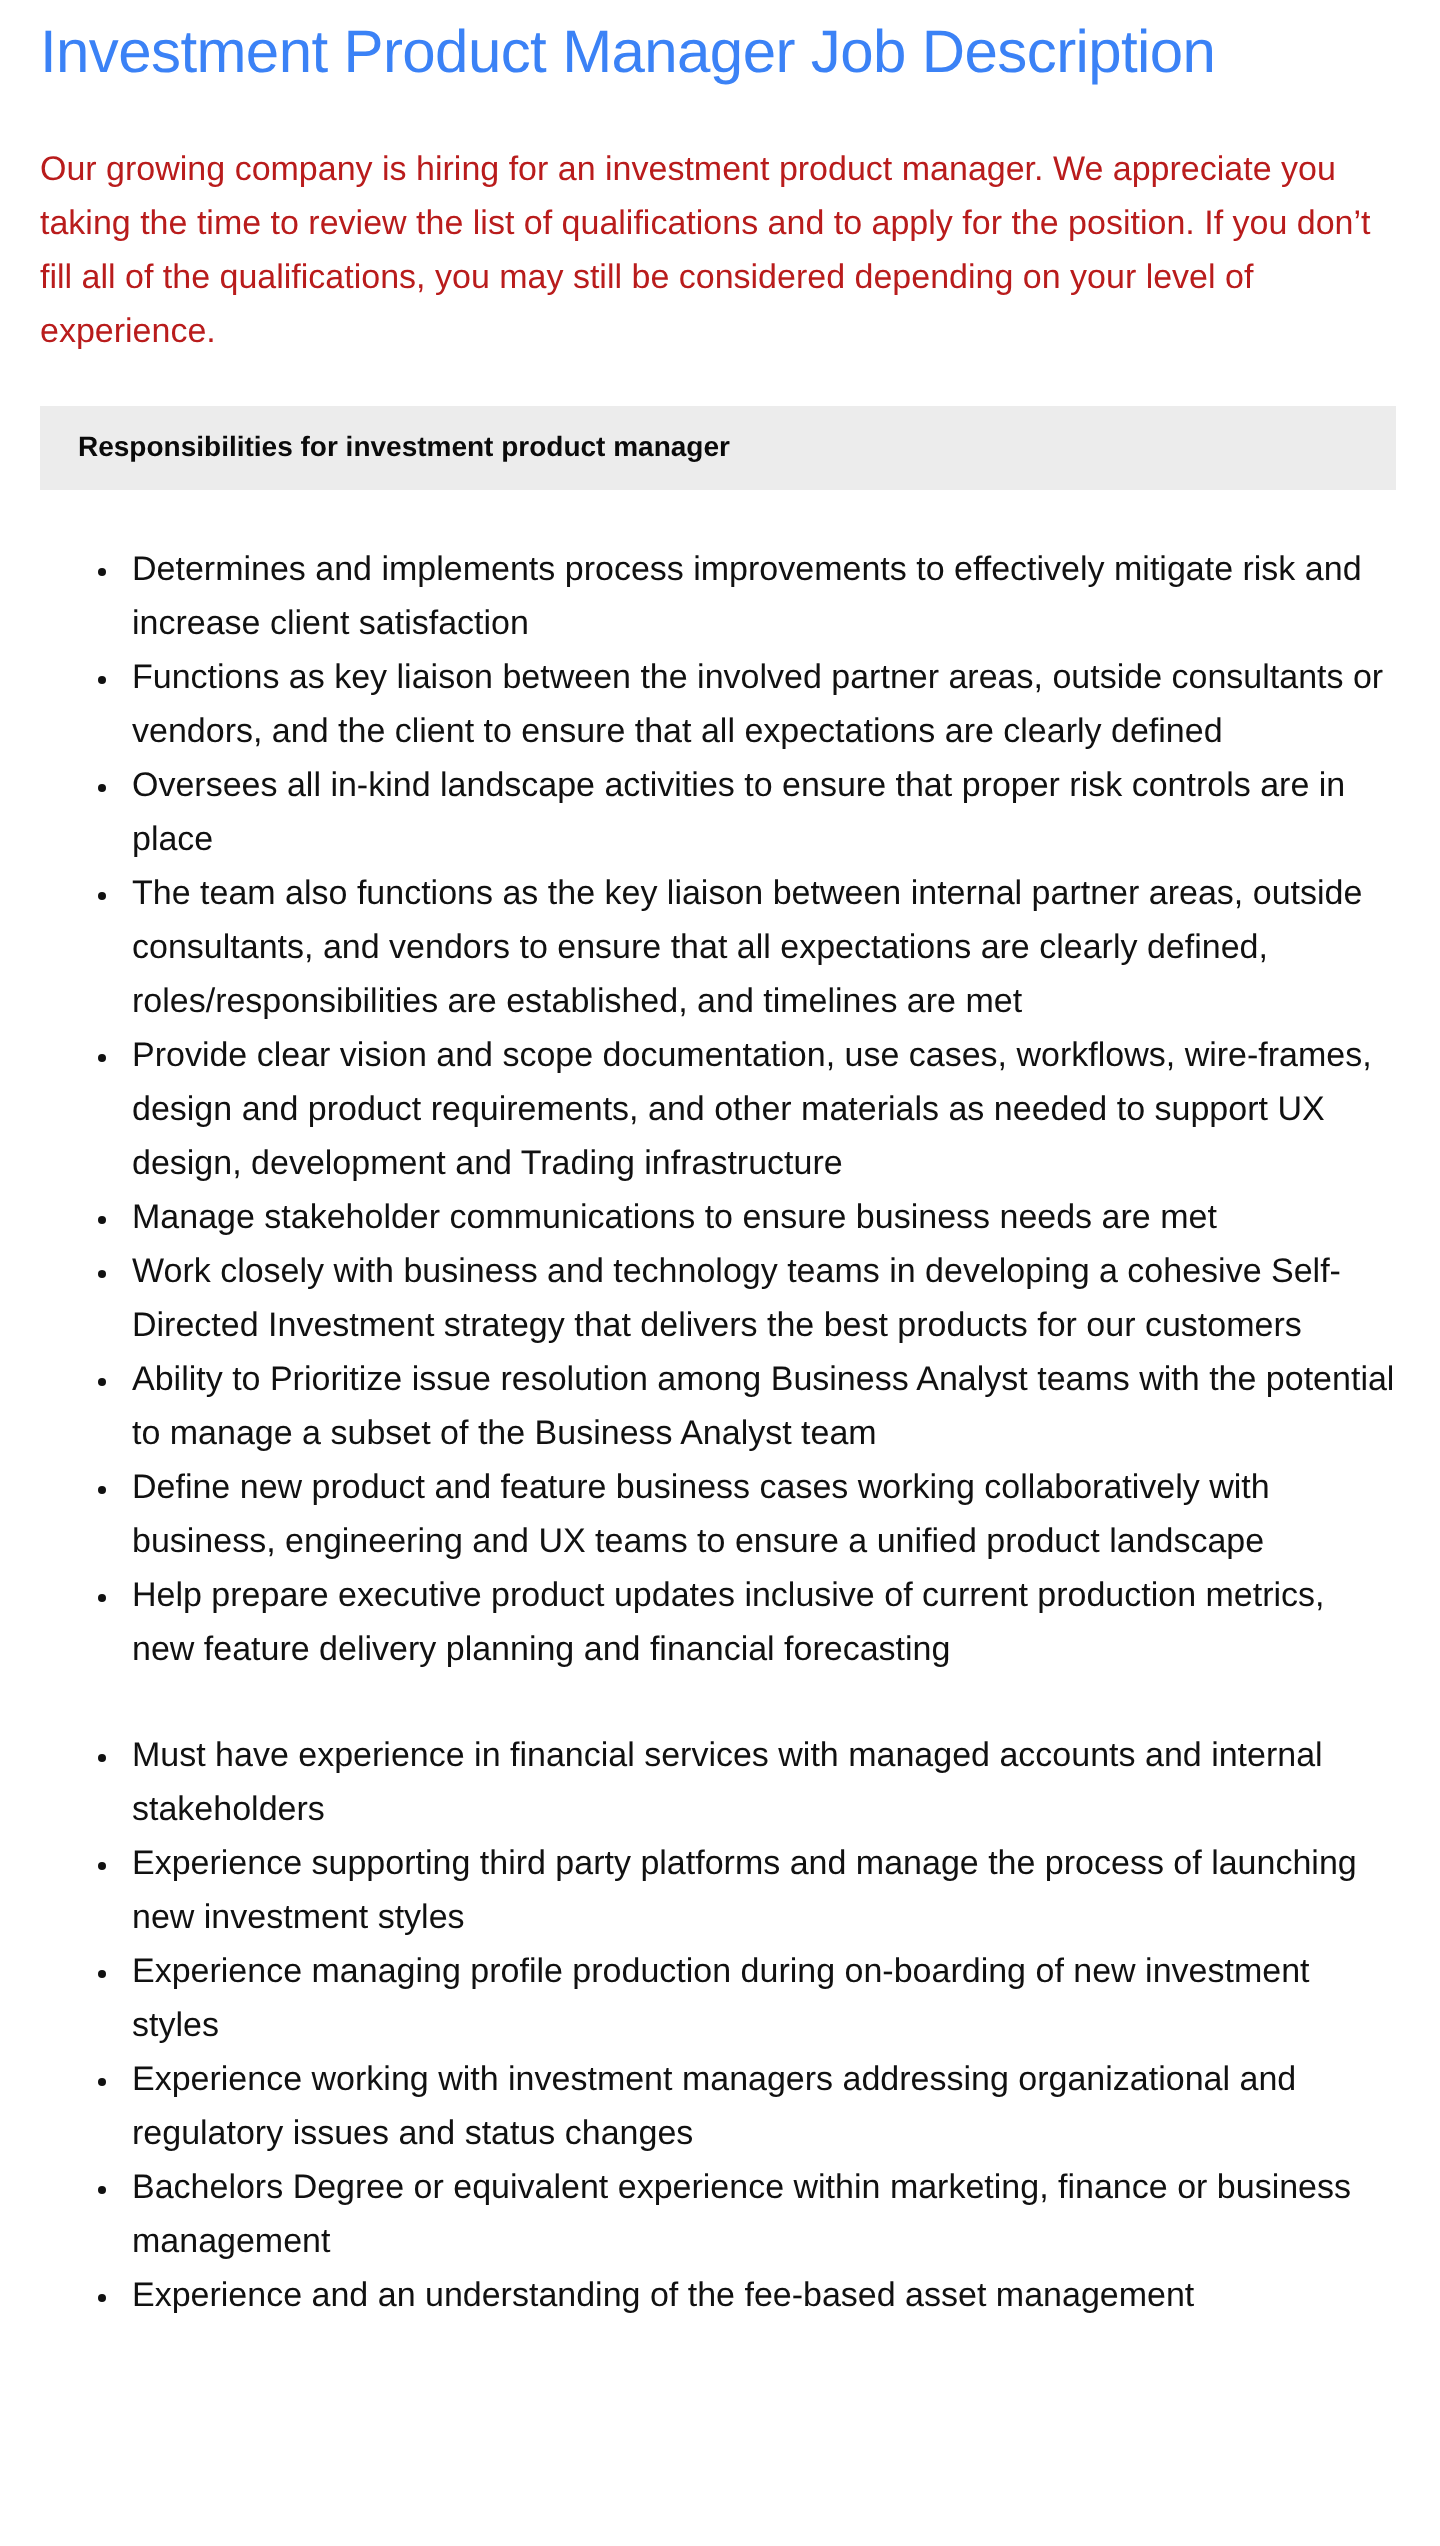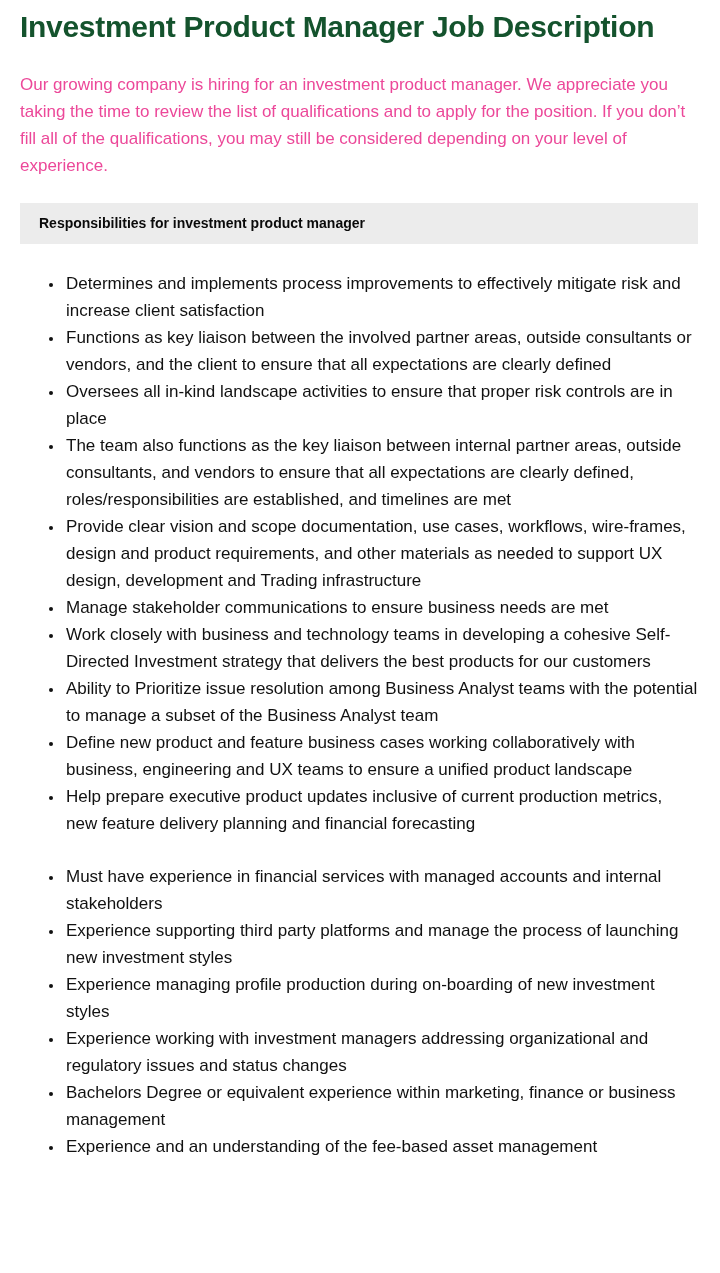--- a/index.html
+++ b/index.html
@@ -15,30 +15,30 @@
     font-family: "Liberation Sans", sans-serif;
     color: #101010;
     -webkit-font-smoothing: antialiased;
   }
   main.page {
     padding: 6px 22px 0 20px;
   }
   h1.page-title {
     font-size: 30px;
     line-height: 1.15;
-    font-weight: 700;
+    font-weight: 400;
     letter-spacing: -0.3px;
     margin: 4px 0 26px 0;
-    color: #14532d;
+    color: #3b82f6;
   }
   p.intro {
     font-size: 17px;
     line-height: 27px;
     margin: 0 0 16px 0;
-    color: #ec4899;
+    color: #b91c1c;
   }
   .section-header {
     background: #ececec;
     padding: 11px 19px 12px 19px;
     margin: 24px 0 0 0;
   }
   .section-header span {
     font-size: 14px;
     font-weight: 700;
     color: #0a0a0a;

